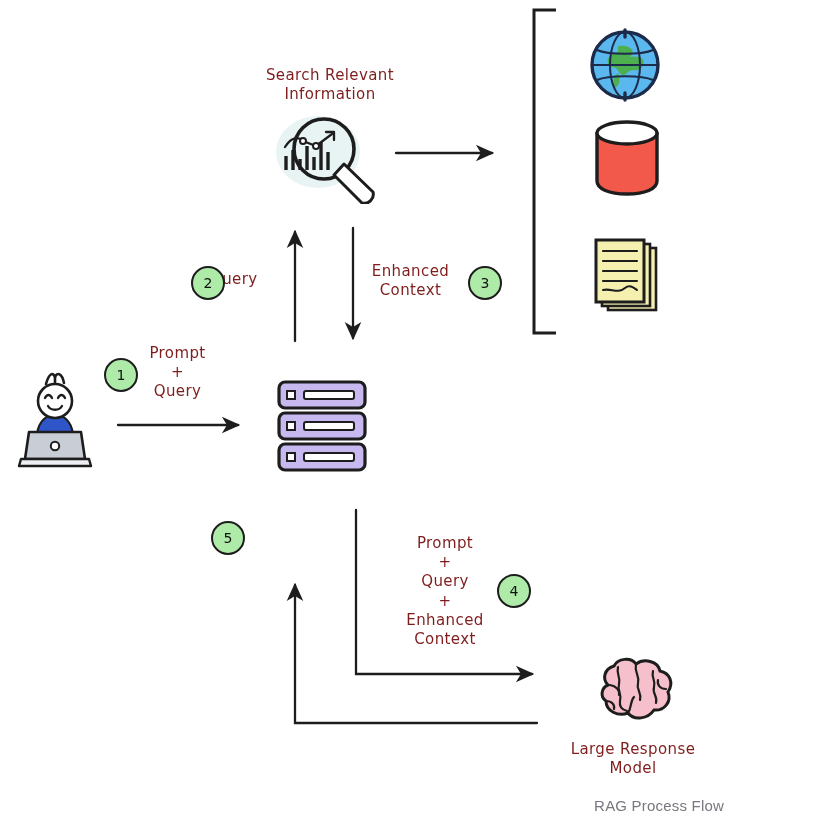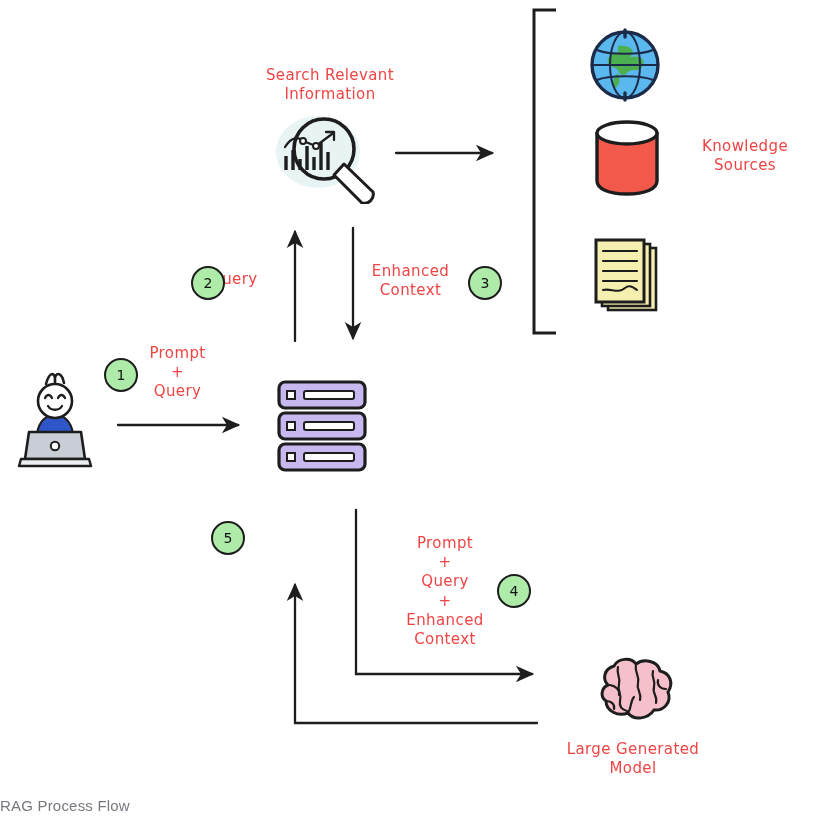--- a/index.html
+++ b/index.html
@@ -13,21 +13,21 @@
   #stage {
     position: relative;
     width: 826px;
     height: 825px;
     background: #ffffff;
     overflow: hidden;
   }
   .hand {
     font-family: "DejaVu Sans", sans-serif;
     font-size: 15px;
-    color: #ef4444;
+    color: #7f1d1d;
     line-height: 1.28;
     text-align: center;
     letter-spacing: 0.4px;
     white-space: pre-line;
     position: absolute;
   }
   .badge {
     position: absolute;
     width: 30px;
     height: 30px;
@@ -46,21 +46,21 @@
     left: 0;
     top: 0;
     width: 826px;
     height: 825px;
     pointer-events: none;
   }
   .icon-box { position: absolute; }
   .caption {
     position: absolute;
     width: 724px;
-    text-align: left;
+    text-align: right;
     font-family: "Liberation Sans", sans-serif;
     font-size: 15px;
     color: #77777f;
     letter-spacing: 0.2px;
   }
 </style>
 </head>
 <body>
 
 <div id="stage">
@@ -221,41 +221,39 @@
         <path d="M78,34 C72,34 69,30 70,25"></path>
         <path d="M40,58 C44,52 42,46 46,42"></path>
         <path d="M18,46 C24,46 27,50 26,54"></path>
       </g>
     </svg>
   </div>
 
   <div class="hand" style="left:240px; top:66px; width:180px;">Search Relevant
 Information</div>
 
-  <div class="hand" style="left:680px; top:137px; width:130px;">Knowledge
-Sources</div>
 
   <div class="hand" style="left:210px; top:270px; width:100px; text-align:left;">Query</div>
 
   <div class="hand" style="left:358px; top:262px; width:105px;">Enhanced
 Context</div>
 
   <div class="hand" style="left:130px; top:344px; width:95px;">Prompt
 +
 Query</div>
 
 
   <div class="hand" style="left:395px; top:534px; width:100px;">Prompt
 +
 Query
 +
 Enhanced
 Context</div>
 
-  <div class="hand" style="left:558px; top:740px; width:150px;">Large Generated
+  <div class="hand" style="left:558px; top:740px; width:150px;">Large Response
 Model</div>
 
   <div class="badge" style="left:104px; top:358px;">
     <span>1</span>
   </div>
 
   <div class="badge" style="left:191px; top:266px;">
     <span>2</span>
   </div>
 

